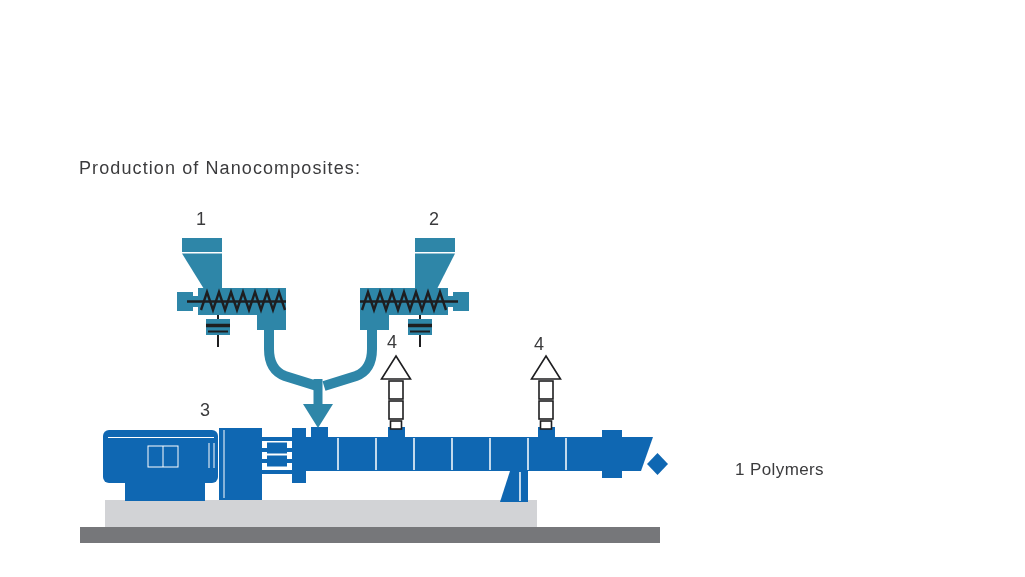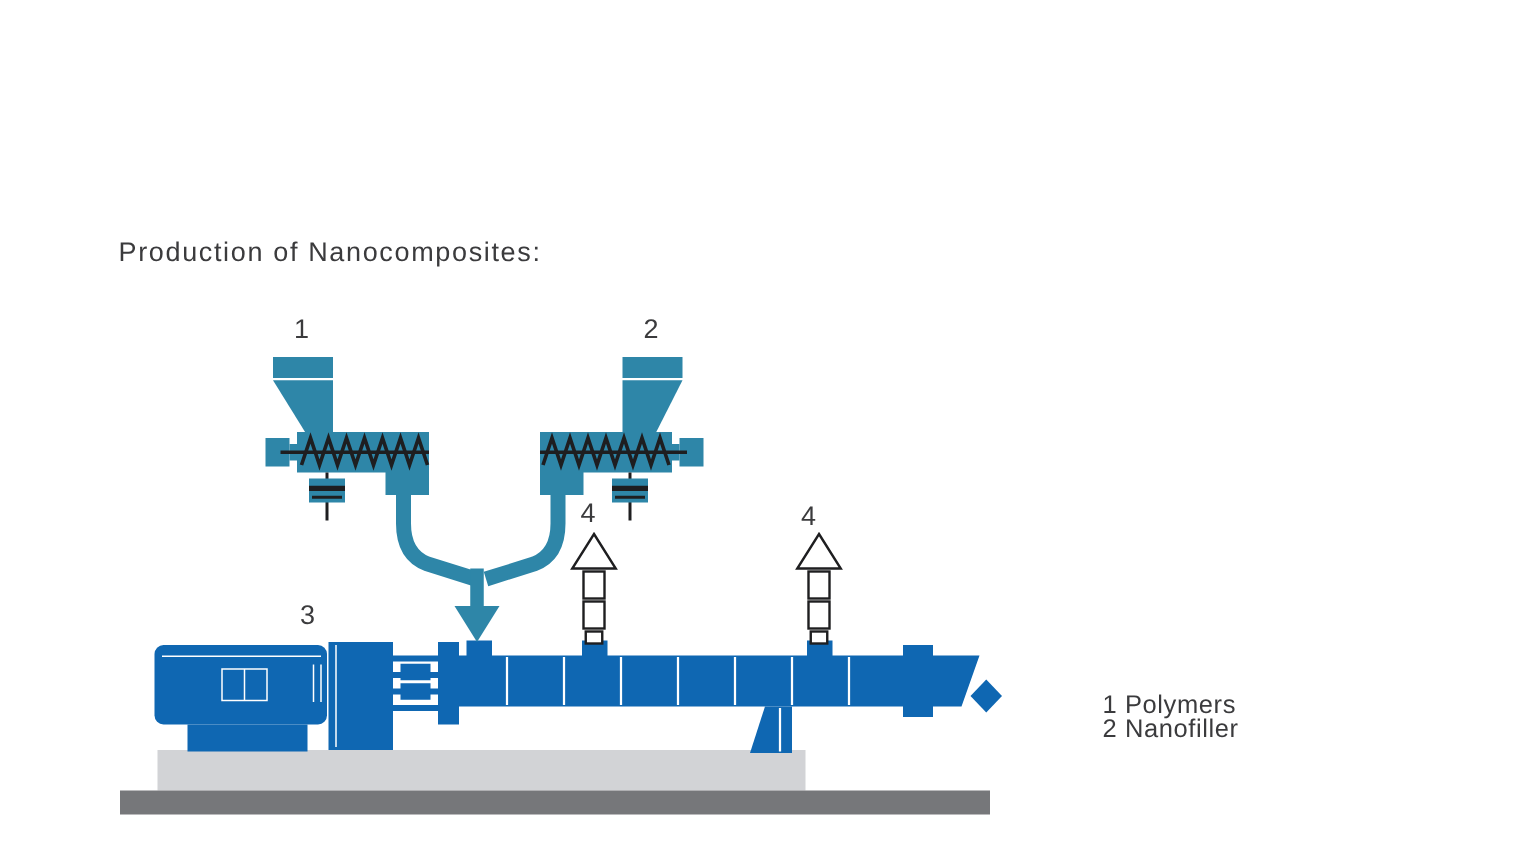--- a/index.html
+++ b/index.html
@@ -150,16 +150,15 @@
   </svg>
 
   <div class="num-label lbl-1">1</div>
   <div class="num-label lbl-2">2</div>
   <div class="num-label lbl-4a">4</div>
   <div class="num-label lbl-4b">4</div>
   <div class="num-label lbl-3">3</div>
 
   <div class="legend">
     <div>1 Polymers</div>
-    <div>2 Nanofiller</div>
   </div>
 
 </div>
 
 </body></html>

